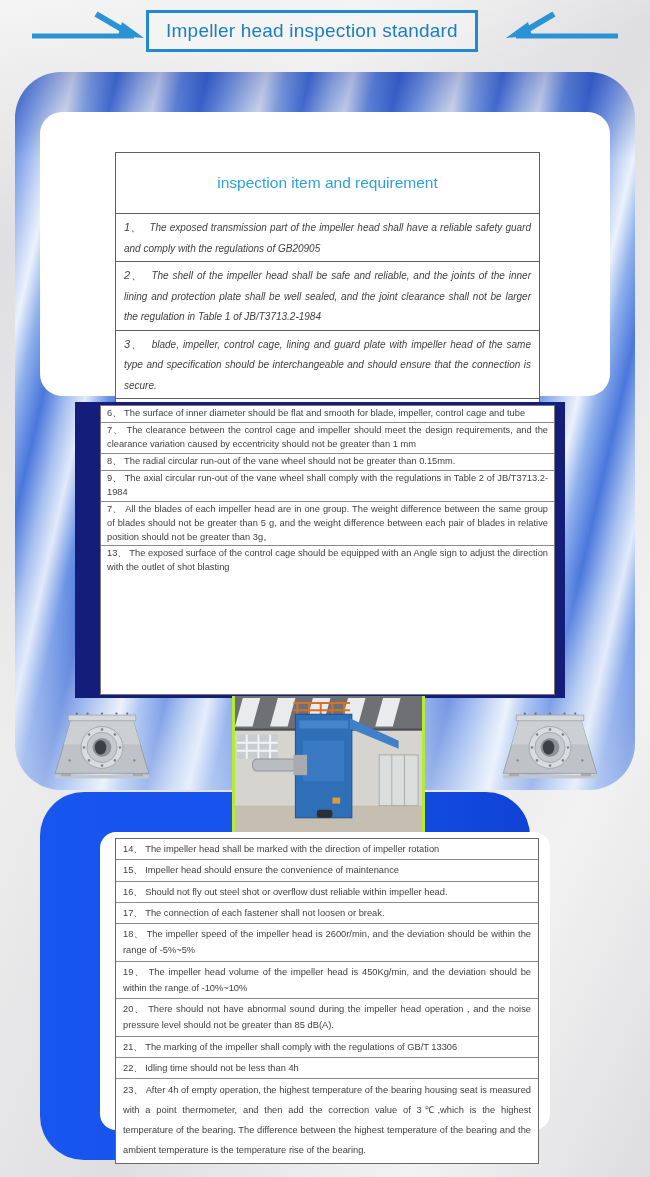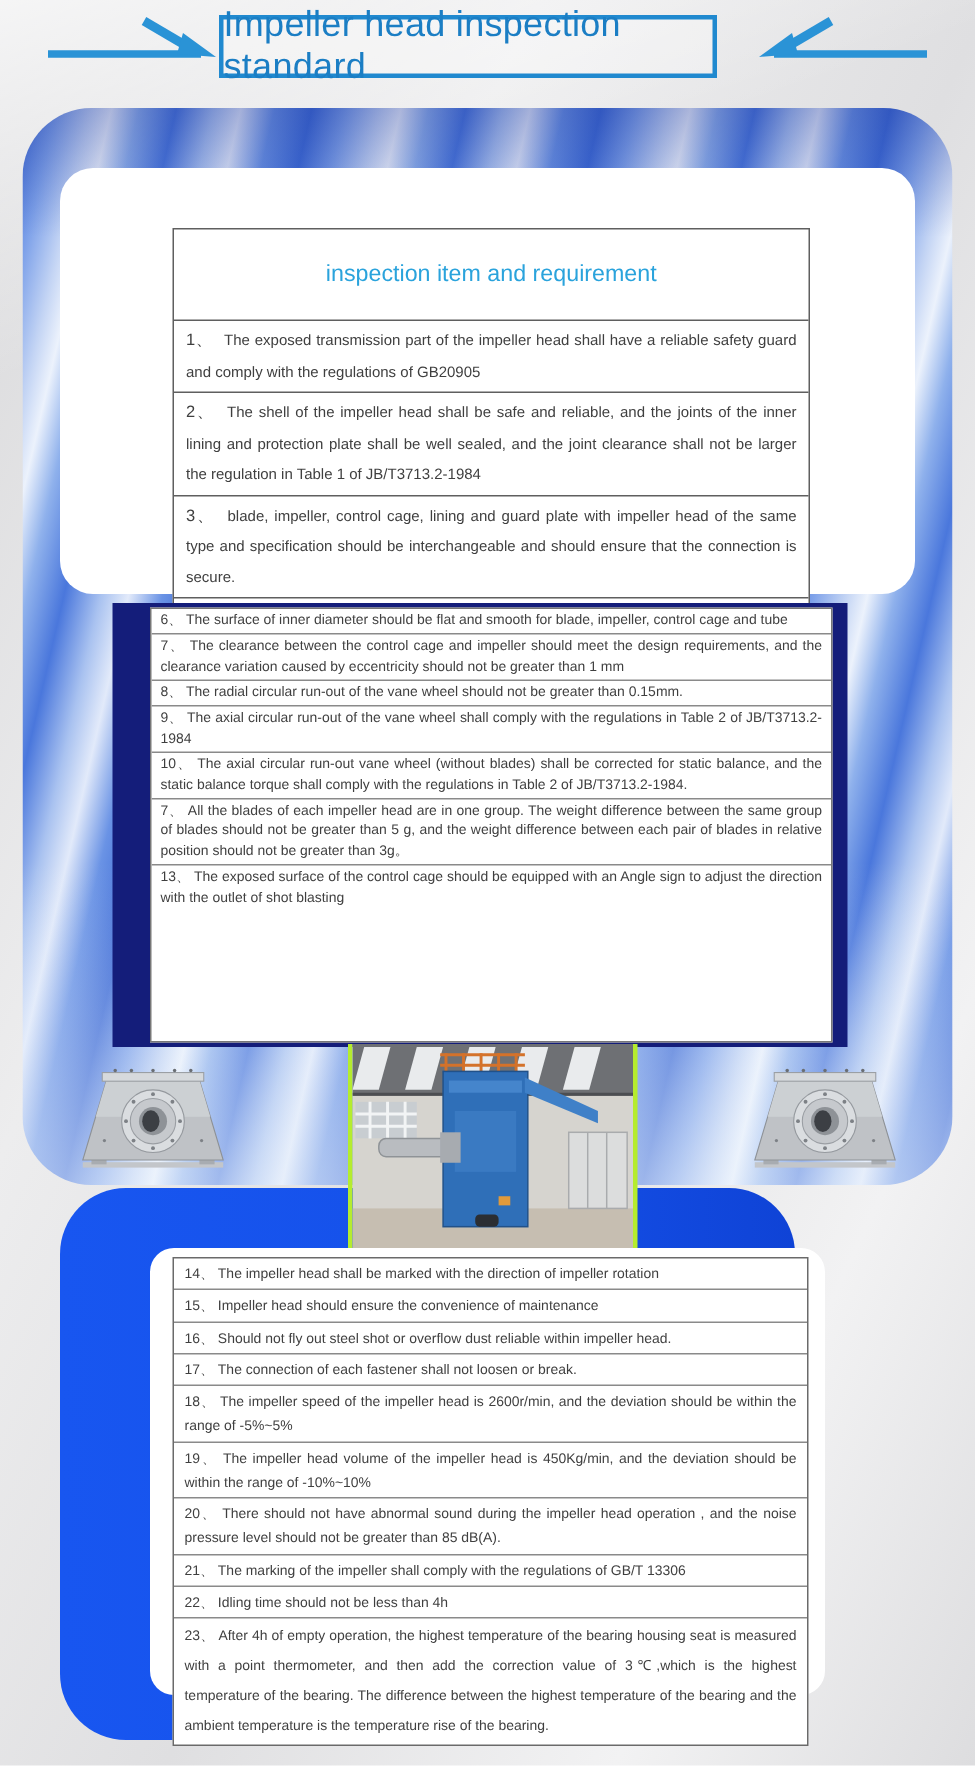--- a/index.html
+++ b/index.html
@@ -11,42 +11,42 @@
     font-family:"Liberation Sans", sans-serif;
   }
   .abs{position:absolute;}
 
   
   .title-box{
     left:146px;top:10px;width:326px;height:36px;
     border:3px solid #2089cf;display:flex;align-items:center;justify-content:center;
     background:rgba(255,255,255,0.25);
   }
-  .title-text{color:#1b7ec4;font-size:24px;letter-spacing:.2px;}
+  .title-text{color:#1b7ec4;font-size:19px;letter-spacing:.2px;}
   .arrow{width:120px;height:40px;}
 
   
   .outer-band{
     left:15px;top:72px;width:620px;height:718px;border-radius:46px;
     background:
       linear-gradient(180deg, rgba(20,40,140,.30) 0%, rgba(255,255,255,0) 12%, rgba(255,255,255,0) 70%, rgba(235,243,252,.55) 100%),
       repeating-linear-gradient(103deg,
         #3f6cd6 0px,#7ca0e9 22px,#c3d4f4 44px,#ecf2fc 58px,#8fb1ec 76px,#4a77dc 100px,
         #a9c2f0 124px,#e2eafa 142px,#6a93e5 164px,#3f6cd6 188px);
   }
 
   
   .card1{left:40px;top:112px;width:570px;height:284px;background:#ffffff;border-radius:22px;}
   .table1{left:75px;top:40px;width:423px;border:1px solid #5f5f5f;background:#fff;}
   .table1 .thead{
     height:60px;display:flex;align-items:center;justify-content:center;
     border-bottom:1px solid #5f5f5f;
   }
   .table1 .thead span{color:#2aa3dc;font-size:15.5px;}
-  .table1 .trow{border-bottom:1px solid #5f5f5f;padding:2px 8px;font-size:10px;line-height:2.05;color:#3f3f3f;text-align:justify;}
+  .table1 .trow{border-bottom:1px solid #5f5f5f;padding:2px 8px;font-size:10px;line-height:2.05;color:#3f3f3f;text-align:justify;font-style:italic;}
   .table1 .trow:last-child{border-bottom:none;}
   .table1 .num{font-size:11px;margin-right:4px;}
 
   
   .navy{left:75px;top:402px;width:490px;height:296px;background:#141d7a;}
   .list2{left:25px;top:3px;width:455px;height:290px;background:#ffffff;border:1px solid #777;overflow:hidden;box-sizing:border-box;}
   .list2 .trow{border-bottom:1px solid #8a8a8a;padding:1px 6px;font-size:9.3px;line-height:1.5;color:#3f3f3f;text-align:justify;}
   .list2 .trow:last-child{border-bottom:none;}
 
   
@@ -99,21 +99,20 @@
       </div>
   </div>
 </div>
 
 <div class="abs navy">
   <div class="abs list2">
       <div class="trow"><span class="num">6、 </span><span>The surface of inner diameter should be flat and smooth for blade, impeller, control cage and tube</span></div>
       <div class="trow"><span class="num">7、 </span><span>The clearance between the control cage and impeller should meet the design requirements, and the clearance variation caused by eccentricity should not be greater than 1 mm</span></div>
       <div class="trow"><span class="num">8、 </span><span>The radial circular run-out of the vane wheel should not be greater than 0.15mm.</span></div>
       <div class="trow"><span class="num">9、 </span><span>The axial circular run-out of the vane wheel shall comply with the regulations in Table 2 of JB/T3713.2-1984</span></div>
-      <div class="trow"><span class="num">10、 </span><span>The axial circular run-out vane wheel (without blades) shall be corrected for static balance, and the static balance torque shall comply with the regulations in Table 2 of JB/T3713.2-1984.</span></div>
       <div class="trow"><span class="num">7、 </span><span>All the blades of each impeller head are in one group. The weight difference between the same group of blades should not be greater than 5 g, and the weight difference between each pair of blades in relative position should not be greater than 3g。</span></div>
       <div class="trow"><span class="num">13、 </span><span>The exposed surface of the control cage should be equipped with an Angle sign to adjust the direction with the outlet of shot blasting</span></div>
     </div>
 </div>
 
 <svg class="abs machine-left" viewBox="0 0 150 100">
   <rect x="10" y="90" width="130" height="5" fill="#c3c6ca"></rect>
   <rect x="18" y="86" width="14" height="6" fill="#a8acb1"></rect>
     <rect x="118" y="86" width="14" height="6" fill="#a8acb1"></rect>
   <polygon points="32,14 118,14 140,88 10,88" fill="#bfc2c6" stroke="#8d9196" stroke-width="1"></polygon>

